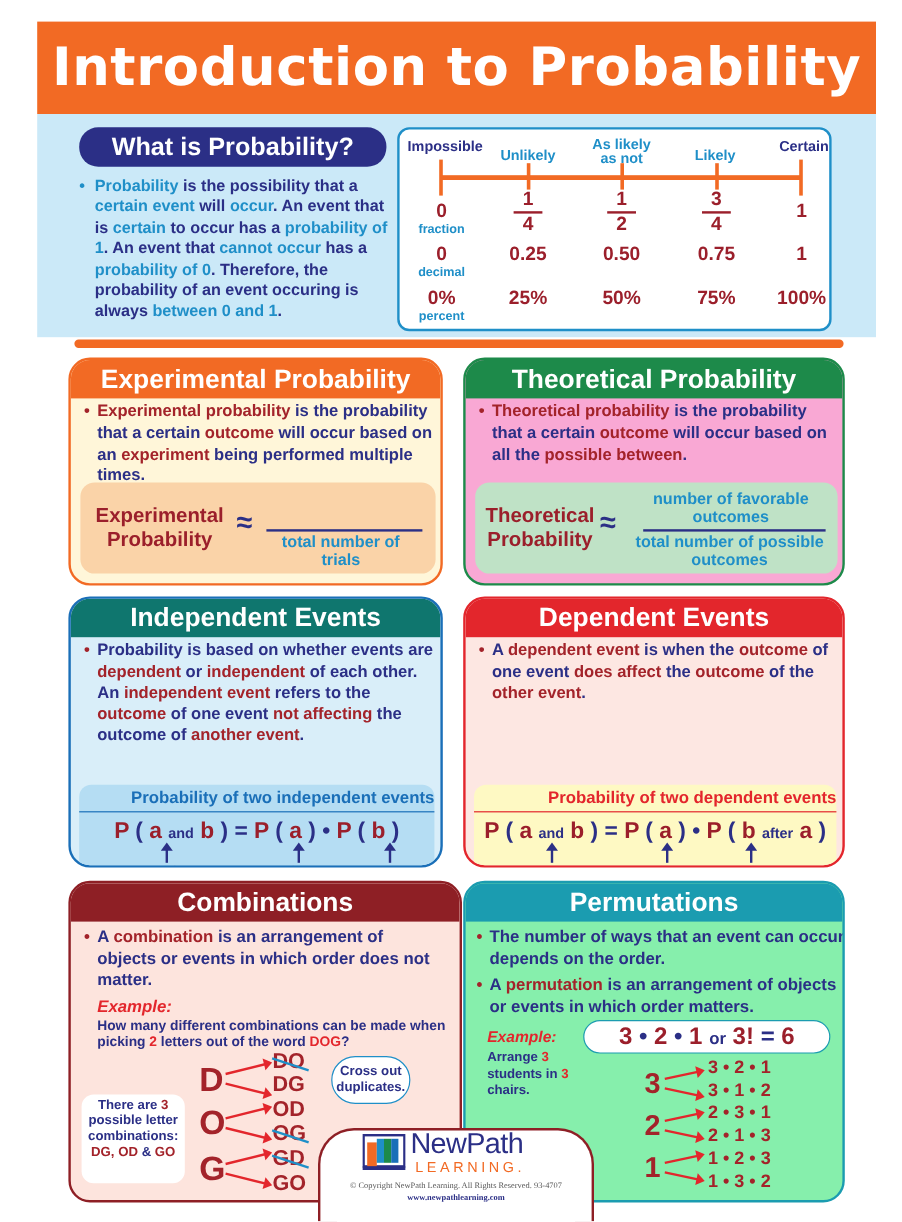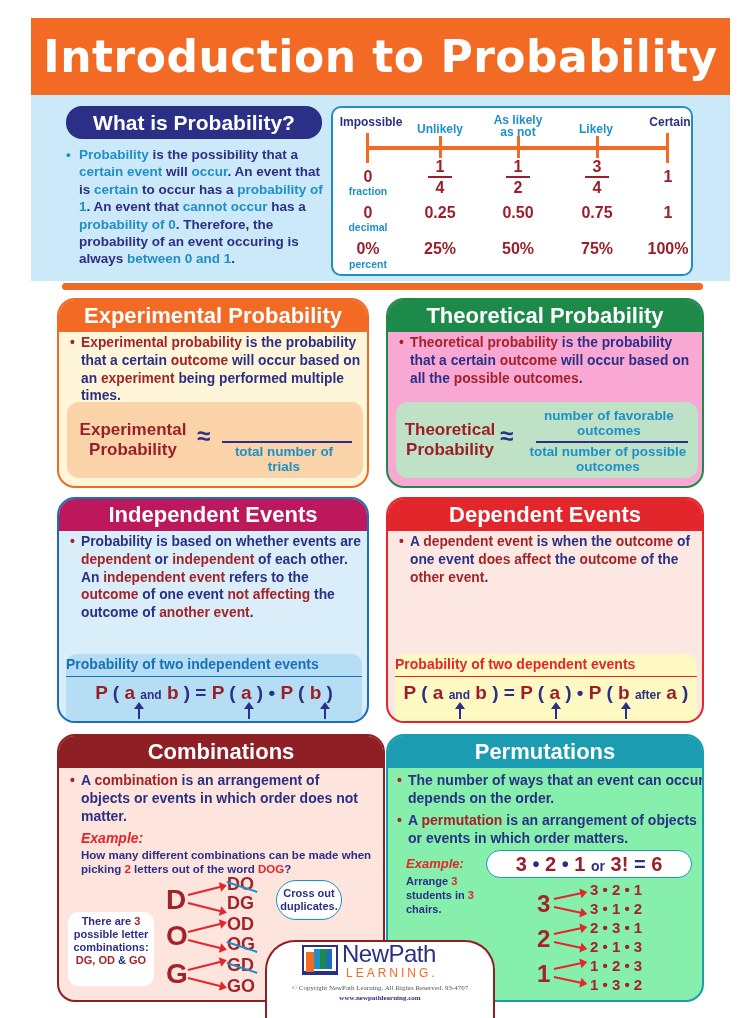--- a/index.html
+++ b/index.html
@@ -47,27 +47,27 @@
   #theo-card .card-head { background: #1d8a4a; }
   .formula-box { position: absolute; border-radius: 12px; }
   #exp-formula { left: 8px; top: 70px; width: 296px; height: 76px; background: #fad3a8; }
   #theo-formula { left: 8px; top: 70px; width: 302px; height: 76px; background: #bfe2c6; }
   .f-left { position: absolute; color: #9b1f2b; font-size: 17px; line-height: 20px; text-align: center; }
   .f-approx { position: absolute; color: #2b2f86; font-size: 24px; }
   .f-num, .f-den { position: absolute; color: #1f8fc8; font-size: 13.5px; line-height: 15px; text-align: center; }
   .f-bar { position: absolute; height: 2px; background: #2b2f86; }
 
   #ind-card { left: 57px; top: 497px; width: 312px; height: 226px; border-color: #1a6fb8; background: #d9eef9; }
-  #ind-card .card-head { background: #be185d; }
+  #ind-card .card-head { background: #0f766e; }
   #dep-card { left: 386px; top: 497px; width: 318px; height: 226px; border-color: #e3262c; background: #fde7e2; }
   #dep-card .card-head { background: #e3262c; }
   .ev-box { position: absolute; left: 7px; top: 123px; border-radius: 10px; height: 92px; }
   #ind-card .ev-box { width: 296px; background: #b5ddf3; }
   #dep-card .ev-box { width: 302px; background: #fef9c3; }
-  .ev-title { position: absolute; left: 0; top: 2px; width: 100%; text-align: left; font-size: 14px; }
+  .ev-title { position: absolute; left: 0; top: 2px; width: 100%; text-align: right; font-size: 14px; }
   .ev-divider { position: absolute; left: 0; top: 22px; width: 100%; height: 1px; }
   .ev-eq { position: absolute; top: 28px; width: 100%; text-align: center; font-size: 19px; color: #2b2f86; white-space: nowrap; }
   .ev-eq .P { color: #9b1f2b; }
   .ev-eq .sm { font-size: 12px; color: #2b2f86; }
   .ev-arrow { position: absolute; top: 53px; width: 2px; height: 12px; background: #2b2f86; }
   .ev-arrow::before { content: ""; position: absolute; left: -4px; top: -5px; border-left: 5px solid transparent; border-right: 5px solid transparent; border-bottom: 7px solid #2b2f86; }
   .ev-lbl { position: absolute; top: 66px; font-size: 10.5px; line-height: 12px; color: #2b2f86; text-align: center; width: 90px; }
 
   #comb-card { left: 57px; top: 734px; width: 328px; height: 268px; border-color: #8e1f25; background: #fde4dd; }
   #comb-card .card-head { background: #8e1f25; }
@@ -143,21 +143,21 @@
       <div class="f-den" style="left:152px;top:42px;width:130px;">total number of trials</div>
     </div>
   </div>
 </div>
 
 <div class="card" id="theo-card">
   <div class="card-head">Theoretical Probability</div>
   <div class="card-body">
     <div class="card-text" style="left:22px;top:2px;width:290px;">
       <span class="dot">•</span>
-      <span class="rich"><span class="maroon">Theoretical probability</span><span class="navy"> is the probability that a certain </span><span class="maroon">outcome</span><span class="navy"> will occur based on all the </span><span class="maroon">possible outcomes</span><span class="navy">.</span></span>
+      <span class="rich"><span class="maroon">Theoretical probability</span><span class="navy"> is the probability that a certain </span><span class="maroon">outcome</span><span class="navy"> will occur based on all the </span><span class="maroon">possible between</span><span class="navy">.</span></span>
     </div>
     <div class="formula-box" id="theo-formula">
       <div class="f-left" style="left:4px;top:18px;width:100px;">Theoretical Probability</div>
       <div class="f-approx" style="left:104px;top:20px;">≈</div>
       <div class="f-num" style="left:128px;top:6px;width:170px;">number of favorable outcomes</div>
       <div class="f-bar" style="left:140px;top:39px;width:152px;"></div>
       <div class="f-den" style="left:124px;top:42px;width:176px;">total number of possible outcomes</div>
     </div>
   </div>
 </div>

